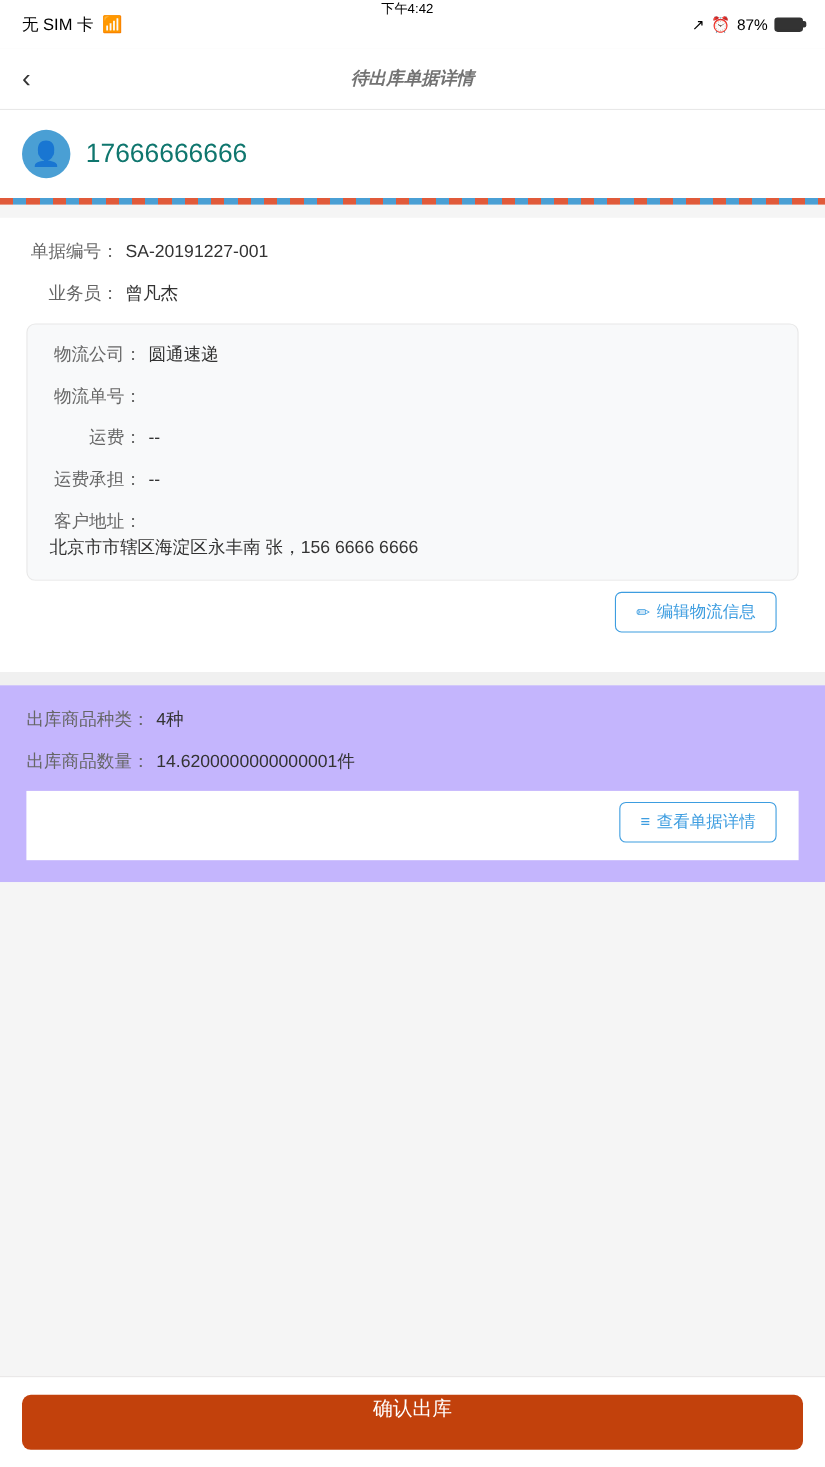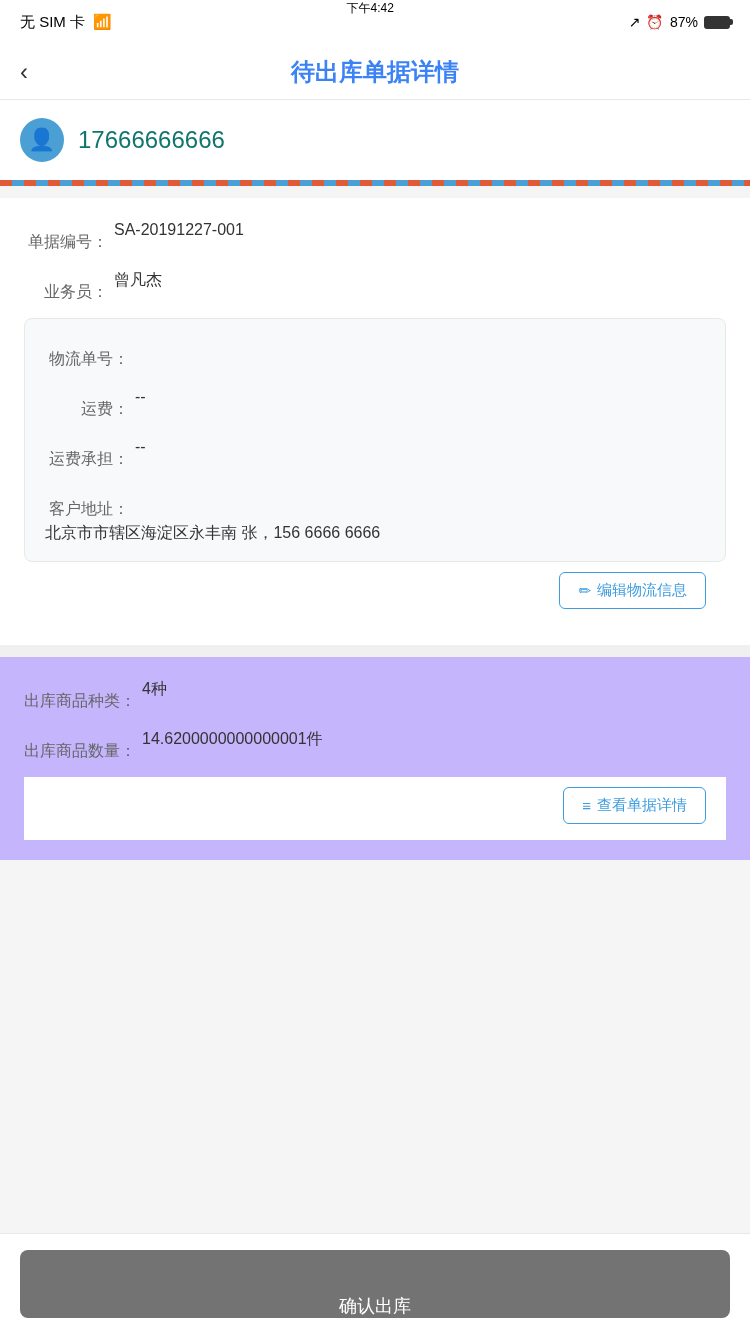--- a/index.html
+++ b/index.html
@@ -59,23 +59,24 @@
       border-bottom: 1px solid #e8e8e8;
     }
     .nav-back {
       position: absolute;
       left: 20px;
       font-size: 24px;
       color: #333;
       cursor: pointer;
     }
     .nav-title {
-      font-size: 24px;
+      font-size: 16px;
       font-weight: 600;
-      color: #3b82f6;
+      color: #737373;
+      font-style: italic;
     }
 
     
     .customer-header {
       background: #fff;
       padding: 18px 20px;
       display: flex;
       align-items: center;
       gap: 14px;
       margin-top: 0;
@@ -124,21 +125,20 @@
       font-size: 16px;
       line-height: 1.5;
     }
     .info-row:last-child { margin-bottom: 0; flex-direction: column; }
     .info-label {
       color: #666;
       min-width: 90px;
       text-align: right;
       flex-shrink: 0;
       padding-right: 6px;
-      margin-top: 12px;
     }
     .info-value {
       color: #333;
       flex: 1;
     }
     .info-value.blue { color: #3d9de0; display: flex; align-items: center; gap: 8px; }
 
     
     .logistics-card {
       background: #f8f9fa;
@@ -202,30 +202,30 @@
       position: fixed;
       bottom: 0;
       left: 0;
       width: 750px;
       background: #fff;
       padding: 16px 20px;
       border-top: 1px solid #e8e8e8;
     }
     .confirm-btn {
       width: 100%;
-      background: #737373;
+      background: #c2410c;
       color: #fff;
       border: none;
       border-radius: 8px;
-      height: 68px;
+      height: 50px;
       font-size: 18px;
       font-weight: 500;
       cursor: pointer;
       display: flex;
-      align-items: flex-end;
+      align-items: flex-start;
       justify-content: center;
     }
 
     .location-pin {
       color: #3d9de0;
       font-size: 18px;
     }
 
     .page-wrapper {
       display: flex;
@@ -272,20 +272,24 @@
       <span class="info-label">单据编号：</span>
       <span class="info-value">SA-20191227-001</span>
     </div>
     <div class="info-row">
       <span class="info-label">业务员：</span>
       <span class="info-value">曾凡杰</span>
     </div>
 
     <div class="logistics-card">
       <div class="info-row">
+        <span class="info-label">物流公司：</span>
+        <span class="info-value">圆通速递</span>
+      </div>
+      <div class="info-row">
         <span class="info-label">物流单号：</span>
       </div>
       <div class="info-row">
         <span class="info-label">运费：</span>
         <span class="info-value">--</span>
       </div>
       <div class="info-row">
         <span class="info-label">运费承担：</span>
         <span class="info-value">--</span>
       </div>

